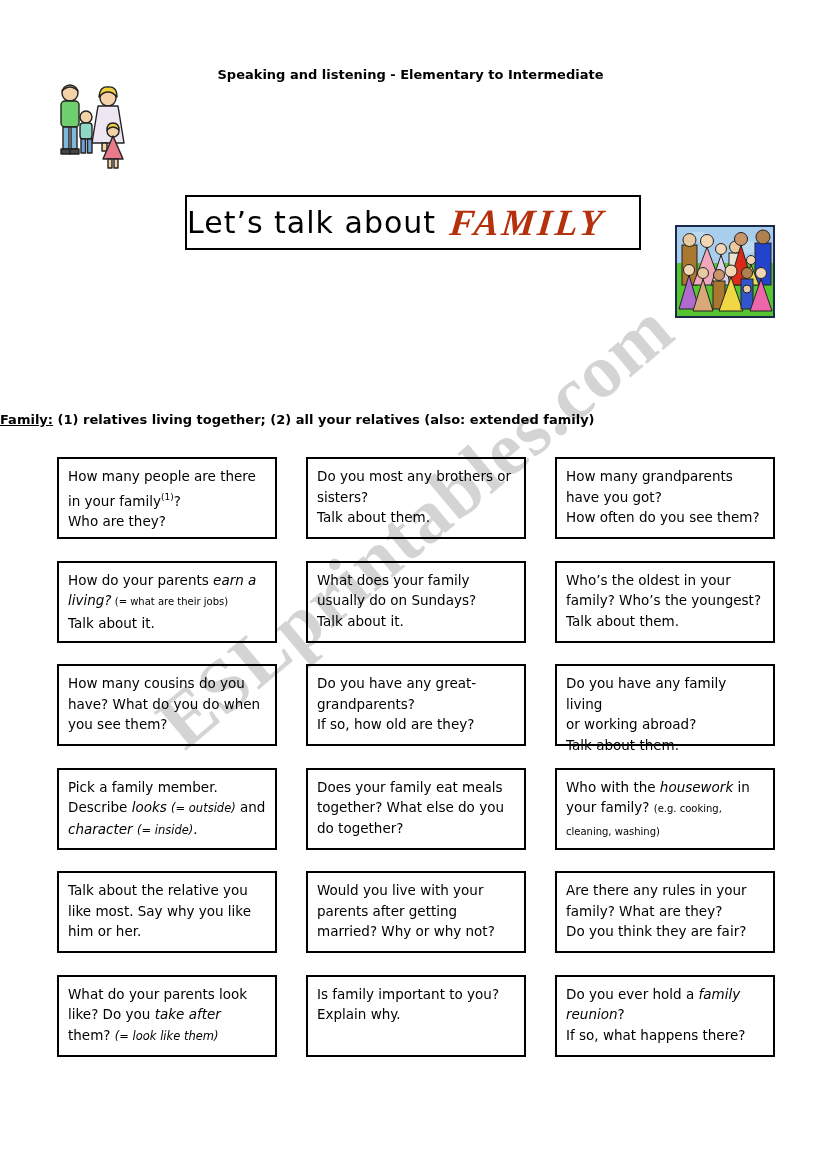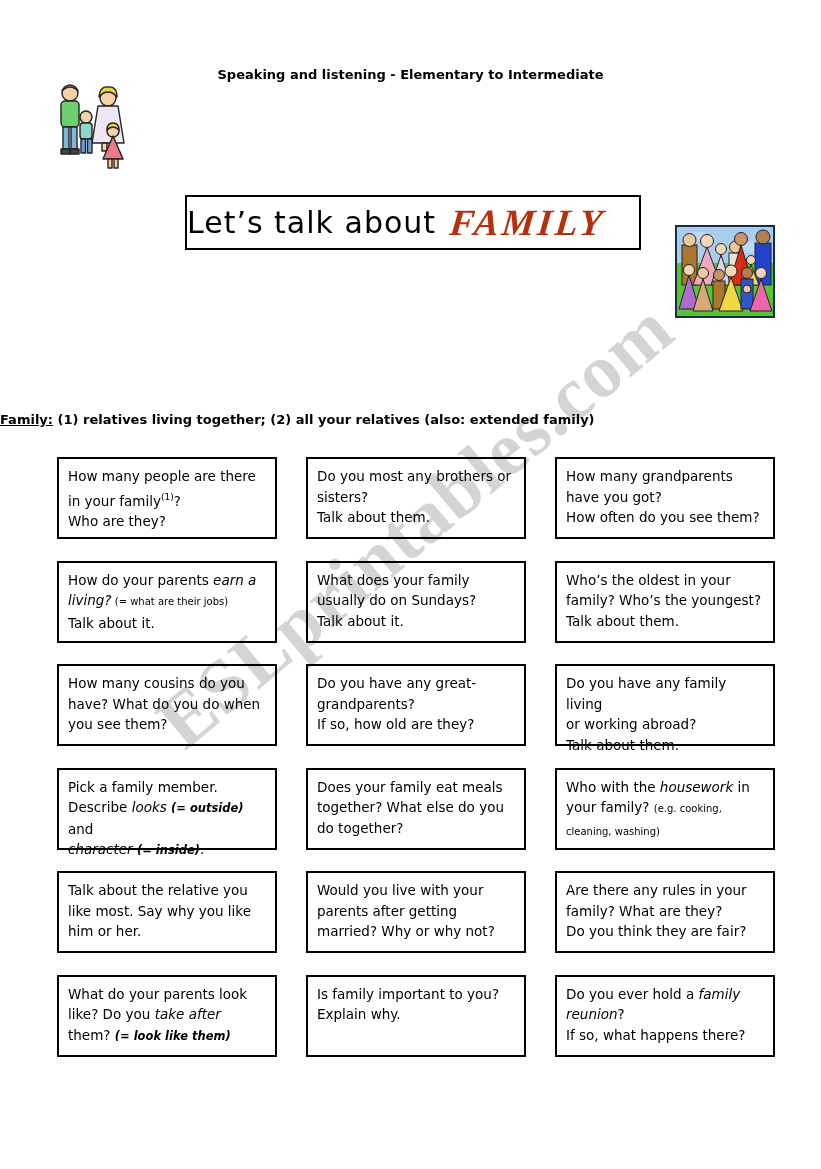--- a/index.html
+++ b/index.html
@@ -42,21 +42,21 @@
     left:57px;top:167px;width:720px;
     display:grid;grid-template-columns:220px 220px 220px;column-gap:29px;
     grid-auto-rows:82px;row-gap:21.5px;
   }
   .qbox{
     border:2px solid #000;box-sizing:border-box;padding:7px 9px 5px 9px;
     font-size:13.5px;line-height:20.5px;background:transparent;
   }
   .seg-i{font-style:italic;}
   .seg-s{font-size:10px;}
-  .seg-si{font-size:11.5px;font-style:italic;font-weight:bold;}
+  .seg-si{font-size:11.5px;font-style:italic;}
   .qbox sup{font-size:9px;}
 </style>
 </head>
 <body style="--accent: #b5310e; --mborder: #1e8a1e; --mlight: #ffee8c; --mdark: #f5a032; --wm: #c6c6c6;">
 
 <div id="watermark">ESLprintables.com</div>
 
 <div class="abs z" id="course-line">Speaking and listening - Elementary to Intermediate</div>
 
 <div class="abs z" id="family-clipart">

